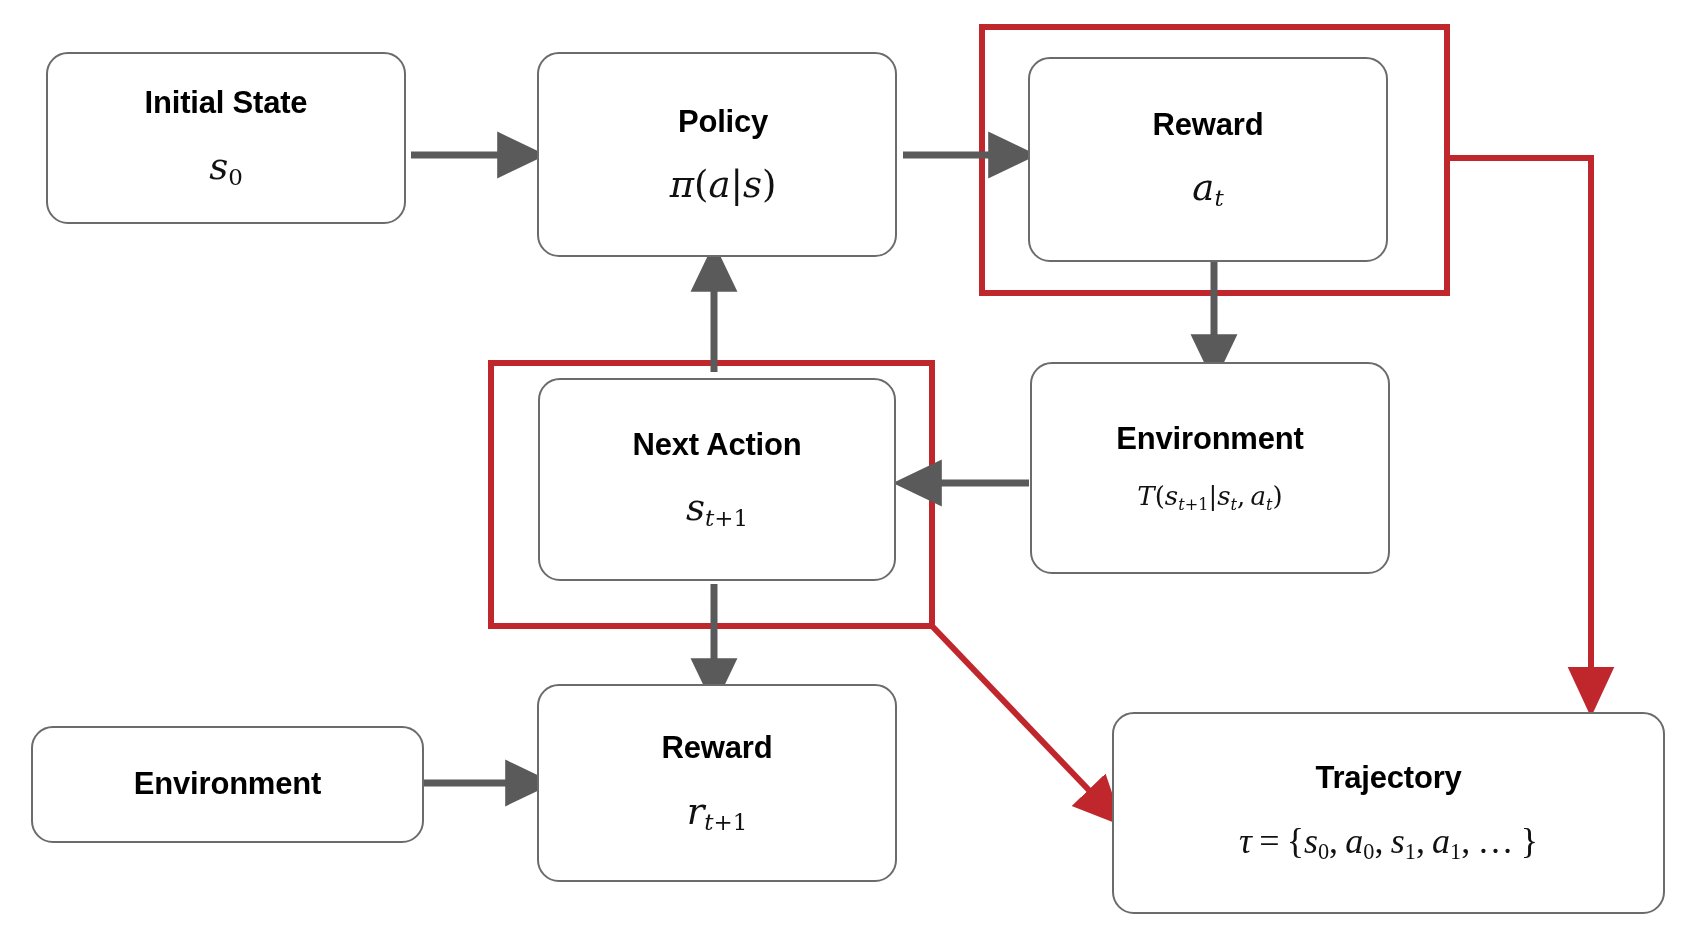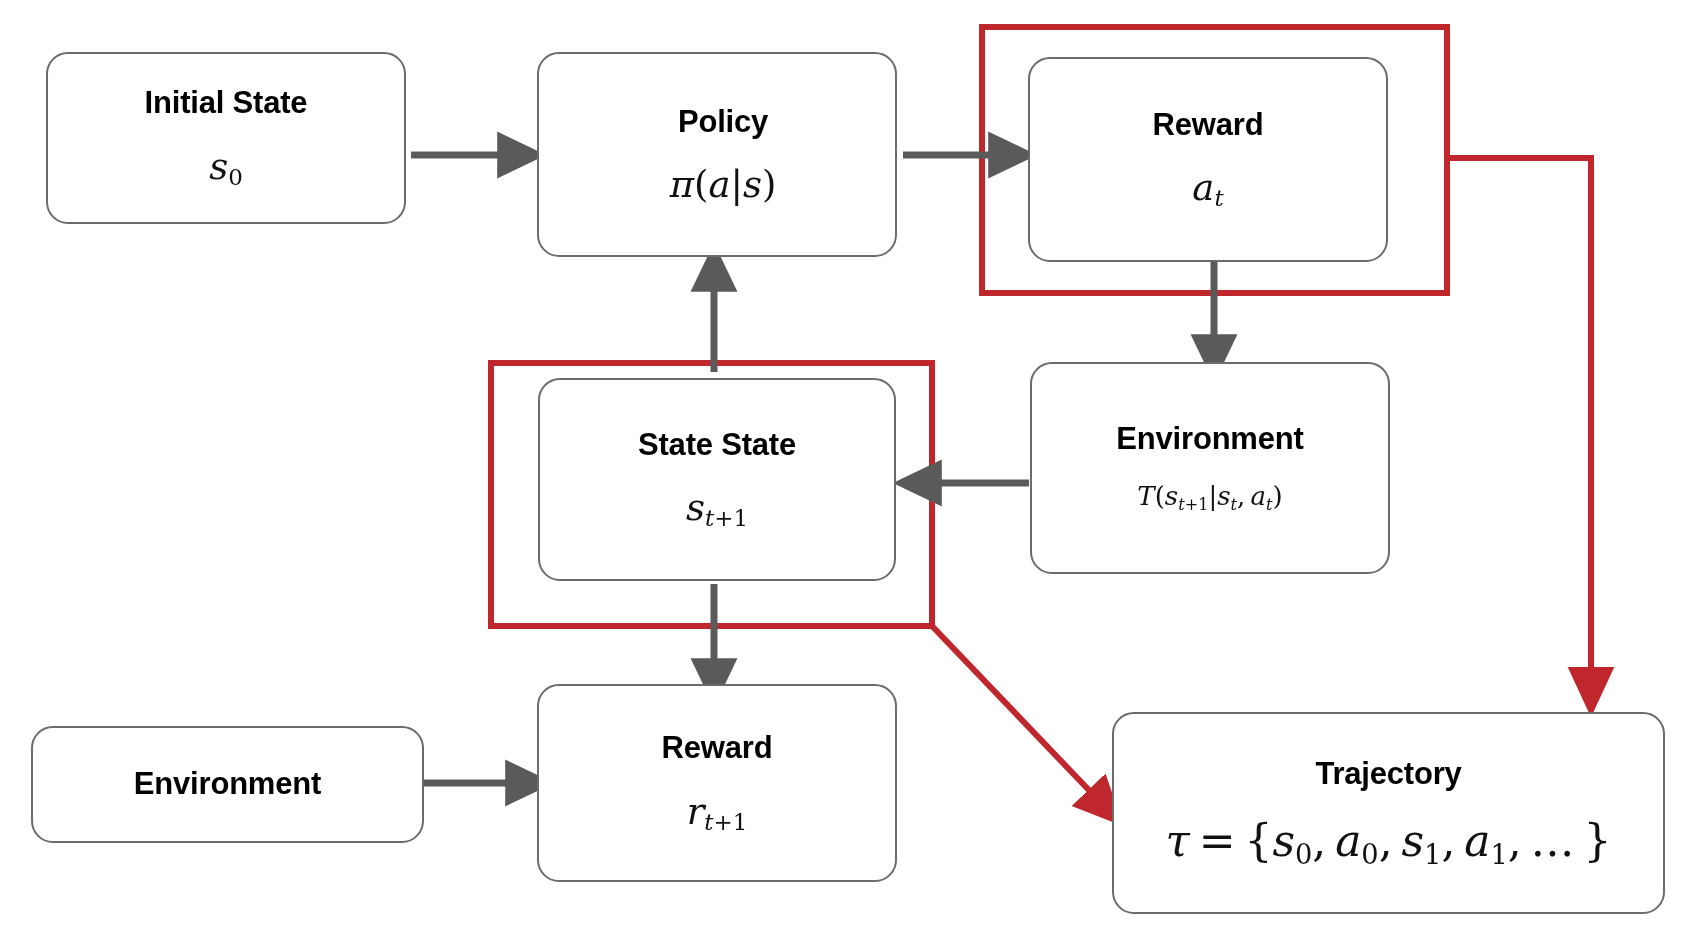--- a/index.html
+++ b/index.html
@@ -133,38 +133,38 @@
   </div>
 
   <div class="node" style="left:1030px; top:362px; width:360px; height:212px;">
     <div class="title">Environment</div>
     <div class="formula" style="font-size:26px;">
       <span>T</span><span class="paren">(</span><span>s</span><sub>t<span class="up">+1</span></sub><span class="paren">|</span><span>s</span><sub>t</sub><span class="paren">, </span><span>a</span><sub>t</sub><span class="paren">)</span>
     </div>
   </div>
 
   <div class="node" style="left:538px; top:378px; width:358px; height:203px;">
-    <div class="title">State State</div>
+    <div class="title">Next Action</div>
     <div class="formula">
       <span>s</span><sub>t<span class="up">+1</span></sub>
     </div>
   </div>
 
   <div class="node" style="left:537px; top:684px; width:360px; height:198px;">
     <div class="title">Reward</div>
     <div class="formula">
       <span>r</span><sub>t<span class="up">+1</span></sub>
     </div>
   </div>
 
   <div class="node single" style="left:31px; top:726px; width:393px; height:117px;">
     <div class="title">Environment</div>
 
   </div>
 
   <div class="node" style="left:1112px; top:712px; width:553px; height:202px;">
     <div class="title">Trajectory</div>
-    <div class="formula" style="font-size:44px;">
+    <div class="formula" style="font-size:36px;font-family:Liberation Serif, serif;">
       <span>τ</span><span class="paren"> = {</span><span>s</span><sub><span class="up">0</span></sub><span class="paren">, </span><span>a</span><sub><span class="up">0</span></sub><span class="paren">, </span><span>s</span><sub><span class="up">1</span></sub><span class="paren">, </span><span>a</span><sub><span class="up">1</span></sub><span class="paren">, … }</span>
     </div>
   </div>
 
 </div>
 
 </body></html>

